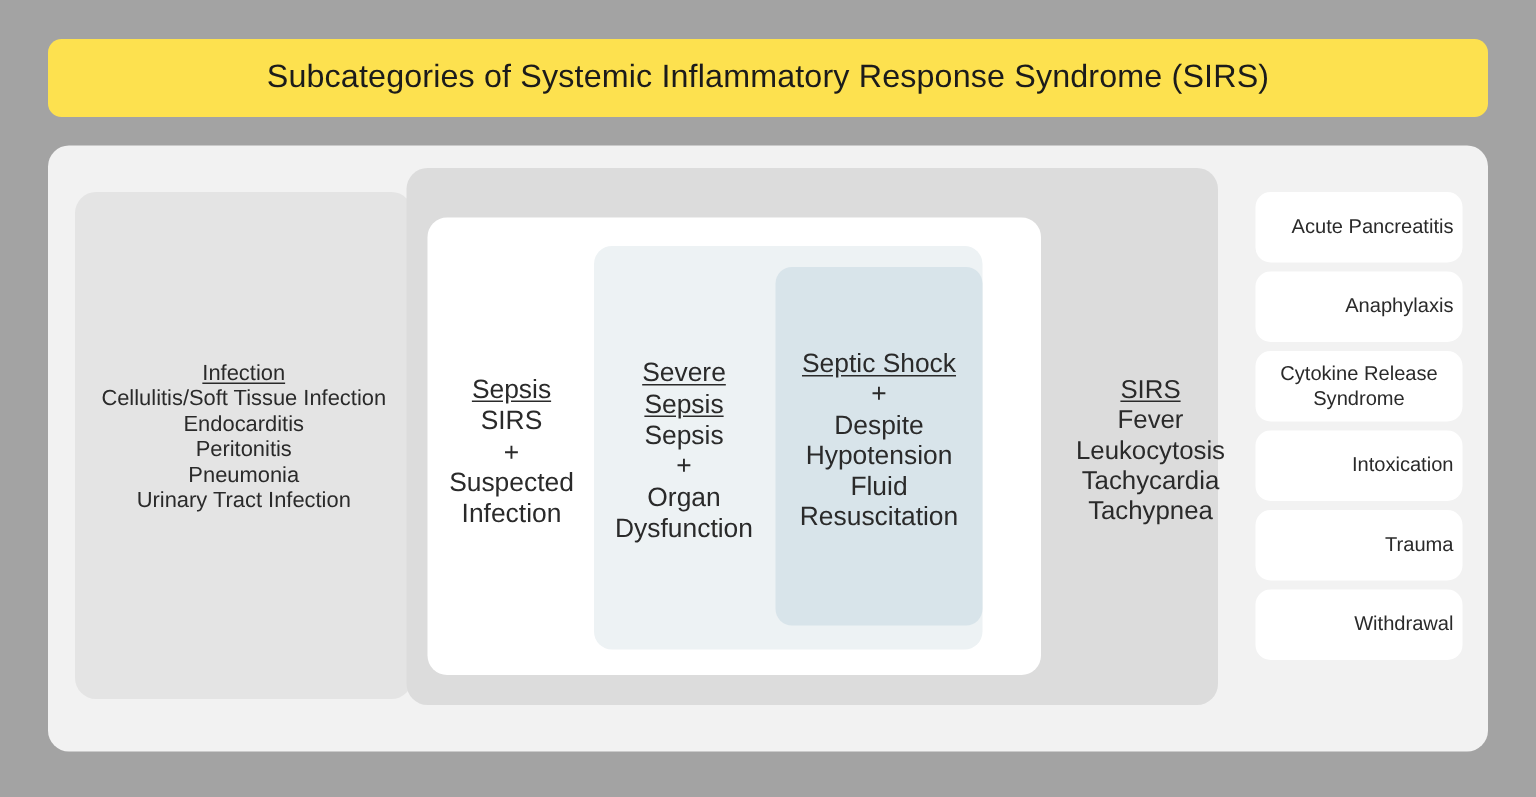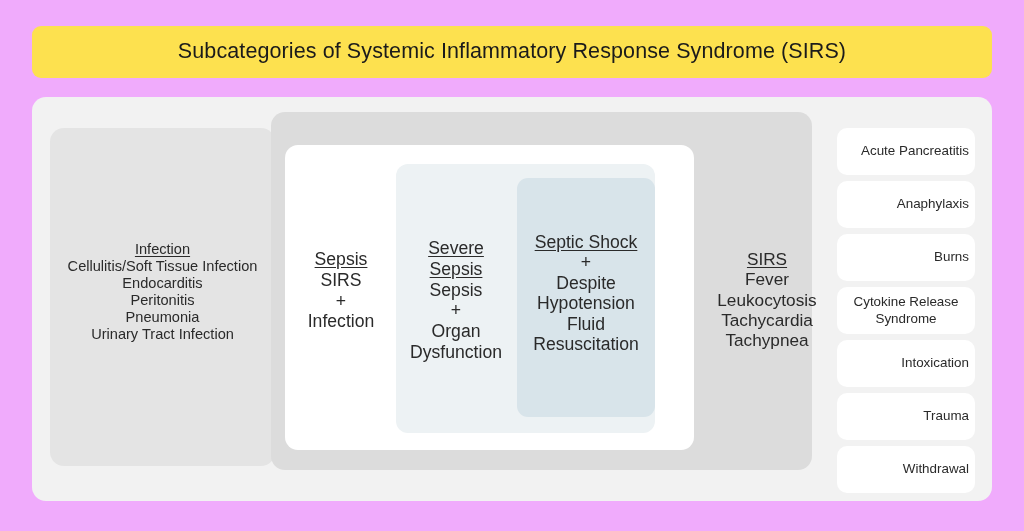--- a/index.html
+++ b/index.html
@@ -8,21 +8,21 @@
     background: #ffffff;
   }
   body {
     font-family: "Liberation Sans", sans-serif;
     -webkit-font-smoothing: antialiased;
   }
   #canvas {
     position: relative;
     width: 1024px;
     height: 531px;
-    background: #f0abfc;
+    background: #a3a3a3;
     overflow: hidden;
   }
 
   
   #title-banner {
     position: absolute;
     left: 32px;
     top: 26px;
     width: 960px;
     height: 52px;
@@ -192,20 +192,21 @@
     <span class="ln">Endocarditis</span>
     <span class="ln">Peritonitis</span>
     <span class="ln">Pneumonia</span>
     <span class="ln">Urinary Tract Infection</span>
   </div>
 
   <div id="sepsis-text" class="txt-block">
     <span class="hd">Sepsis</span>
     <span class="ln">SIRS</span>
     <span class="ln">+</span>
+    <span class="ln">Suspected</span>
     <span class="ln">Infection</span>
   </div>
 
   <div id="severe-sepsis-text" class="txt-block">
     <span class="hd">Severe</span>
     <span class="hd">Sepsis</span>
     <span class="ln">Sepsis</span>
     <span class="ln">+</span>
     <span class="ln">Organ</span>
     <span class="ln">Dysfunction</span>
@@ -233,25 +234,20 @@
       <div>
         <span class="ln">Acute</span>
         <span class="ln">Pancreatitis</span>
       </div>
     </div>
     <div class="pill h2">
       <div>
         <span class="ln">Anaphylaxis</span>
       </div>
     </div>
-    <div class="pill h2">
-      <div>
-        <span class="ln">Burns</span>
-      </div>
-    </div>
     <div class="pill h1">
       <div>
         <span class="ln">Cytokine Release</span>
         <span class="ln">Syndrome</span>
       </div>
     </div>
     <div class="pill h2">
       <div>
         <span class="ln">Intoxication</span>
       </div>

